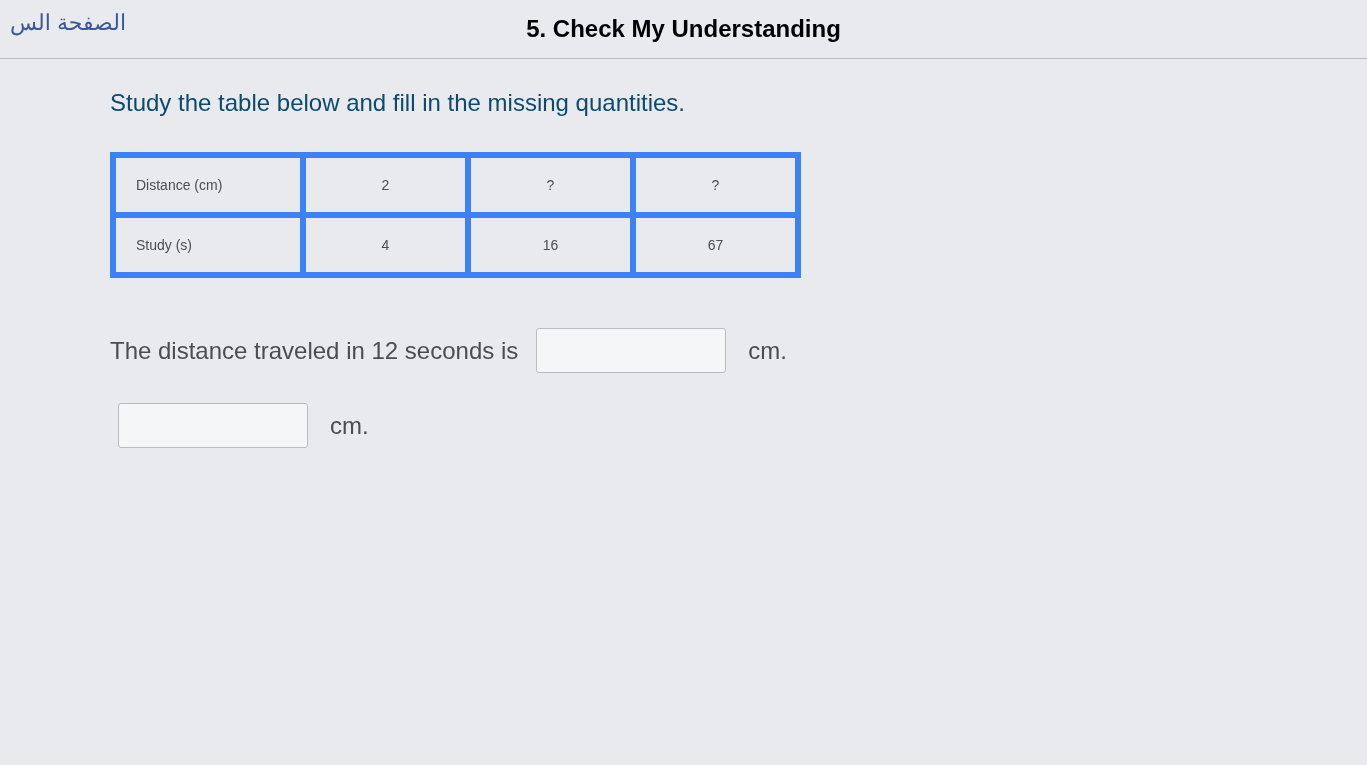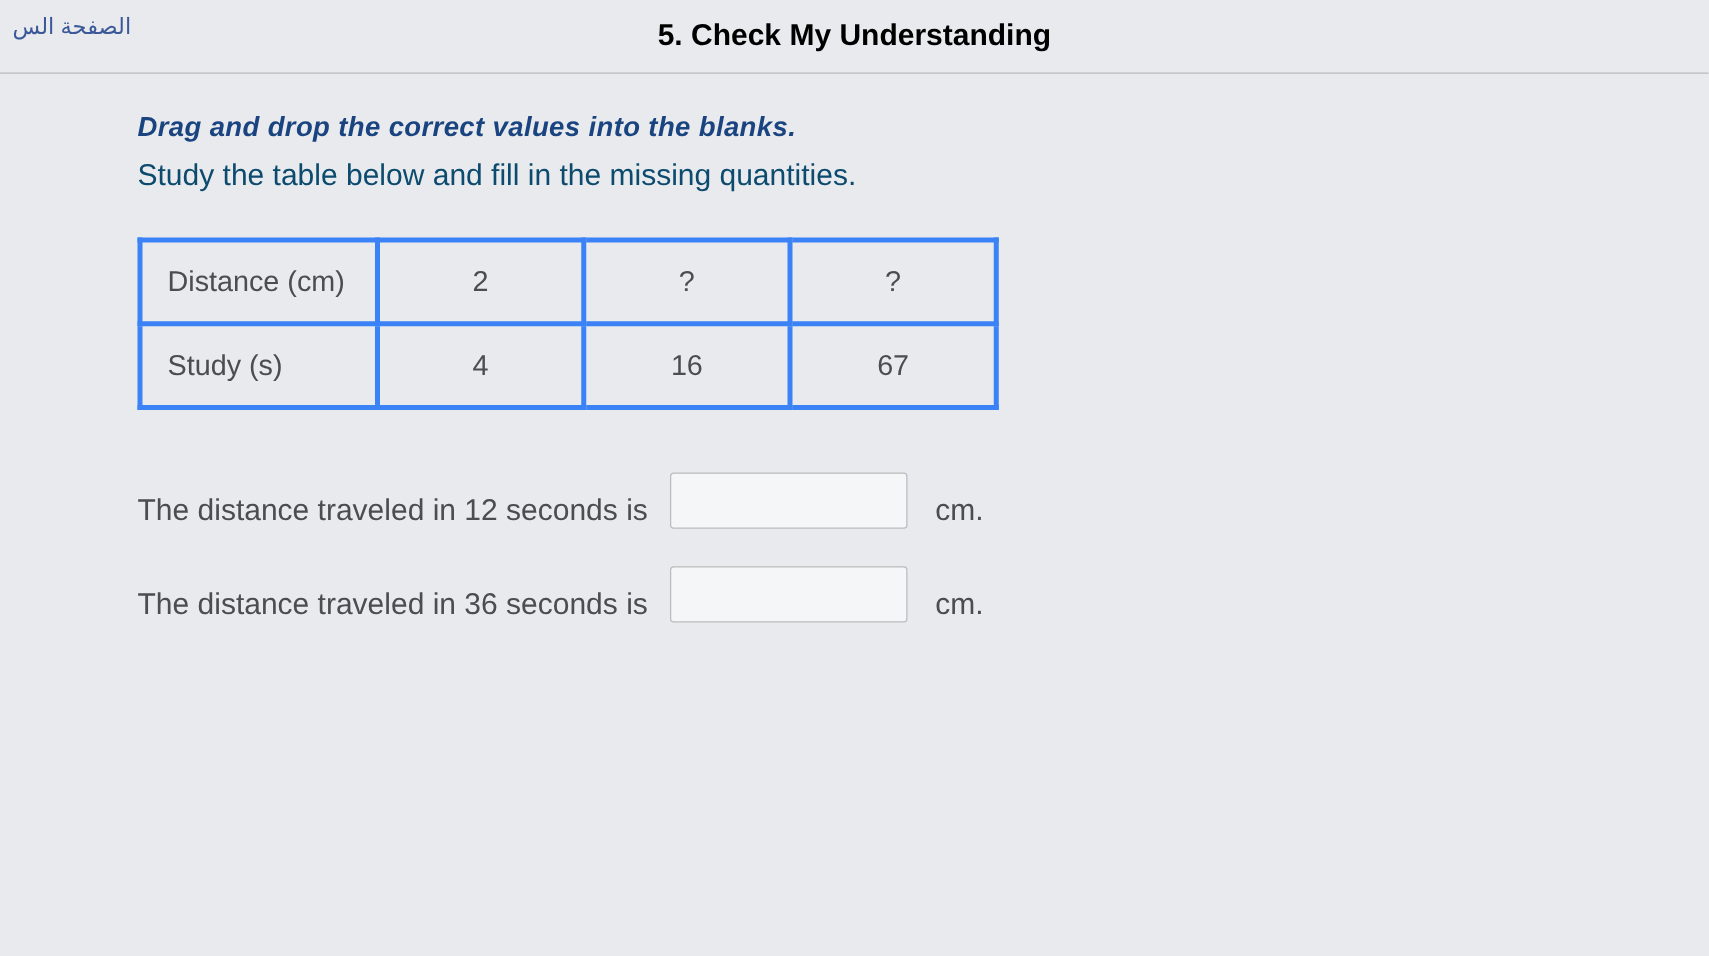--- a/index.html
+++ b/index.html
@@ -19,21 +19,21 @@
       align-items: center;
       padding: 15px 20px;
       border-bottom: 1px solid #b8bbc0;
       position: relative;
     }
     .header-ar {
       position: absolute;
       left: 10px;
       top: 10px;
       color: #3b5998;
-      font-size: 18px;
+      font-size: 22px;
       direction: rtl;
     }
     .header-title {
       margin: 0 auto;
       font-size: 24px;
       color: #000000;
       font-weight: 700;
     }
     .content {
       padding: 30px 110px;
@@ -55,36 +55,36 @@
     .study-text {
       color: #0c4a6e;
       font-size: 24px;
       margin-bottom: 35px;
     }
     table.data-table {
       border-collapse: collapse;
       margin-bottom: 50px;
     }
     table.data-table td {
-      border: 4px solid #3b82f6;
+      border: 6px solid #3b82f6;
       padding: 18px 10px;
       text-align: center;
-      font-size: 23px;
+      font-size: 14px;
       color: #4a4d52;
       min-width: 165px;
       height: 60px;
     }
     table.data-table td.label-cell {
       min-width: 190px;
       padding-left: 20px;
       text-align: left;
     }
     .fill-row {
       display: flex;
-      align-items: flex-end;
+      align-items: center;
       margin-bottom: 30px;
       font-size: 24px;
       color: #4a4d52;
     }
     .fill-text {
       margin-right: 10px;
     }
     .drop-box {
       width: 190px;
       height: 45px;
@@ -99,21 +99,20 @@
   </style>
 </head>
 <body>
 
 <div class="header">
   <div class="header-ar">الصفحة الس</div>
   <div class="header-title">5. Check My Understanding</div>
 </div>
 
 <div class="content">
-  <div class="instruction">Drag and drop the correct values into the blanks.</div>
   <div class="study-text">Study the table below and fill in the missing quantities.</div>
 
   <table class="data-table">
     <tbody>
         <tr>
       <td class="label-cell">Distance (cm)</td>
       <td>2</td>
       <td>?</td>
       <td>?</td>
     </tr>
@@ -126,17 +125,16 @@
   </tbody>
     </table>
 
   <div class="fill-row">
     <span class="fill-text">The distance traveled in 12 seconds is</span>
     <div class="drop-box"></div>
     <span class="unit">cm.</span>
   </div>
 
   <div class="fill-row">
-    <span class="fill-text">The distance traveled in 36 seconds is</span>
     <div class="drop-box"></div>
     <span class="unit">cm.</span>
   </div>
 </div>
 
 </body></html>

